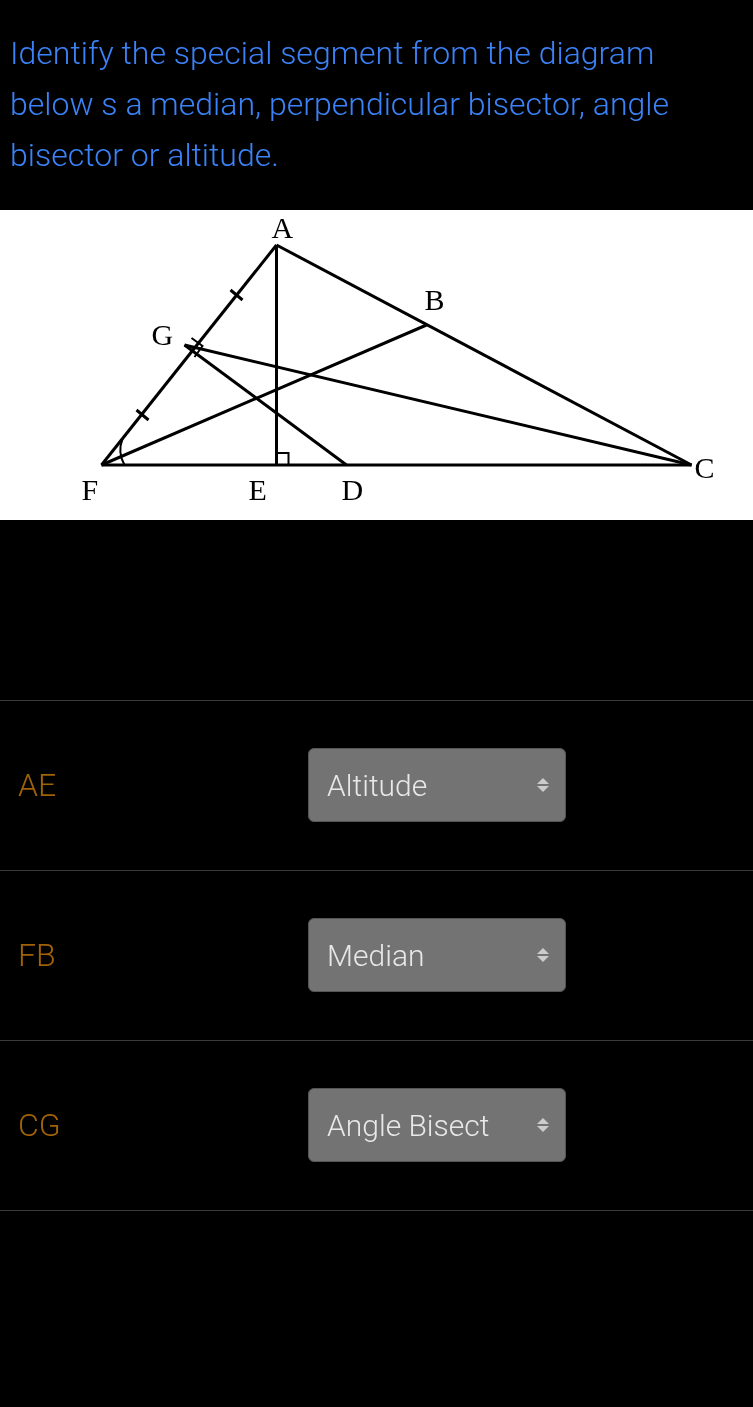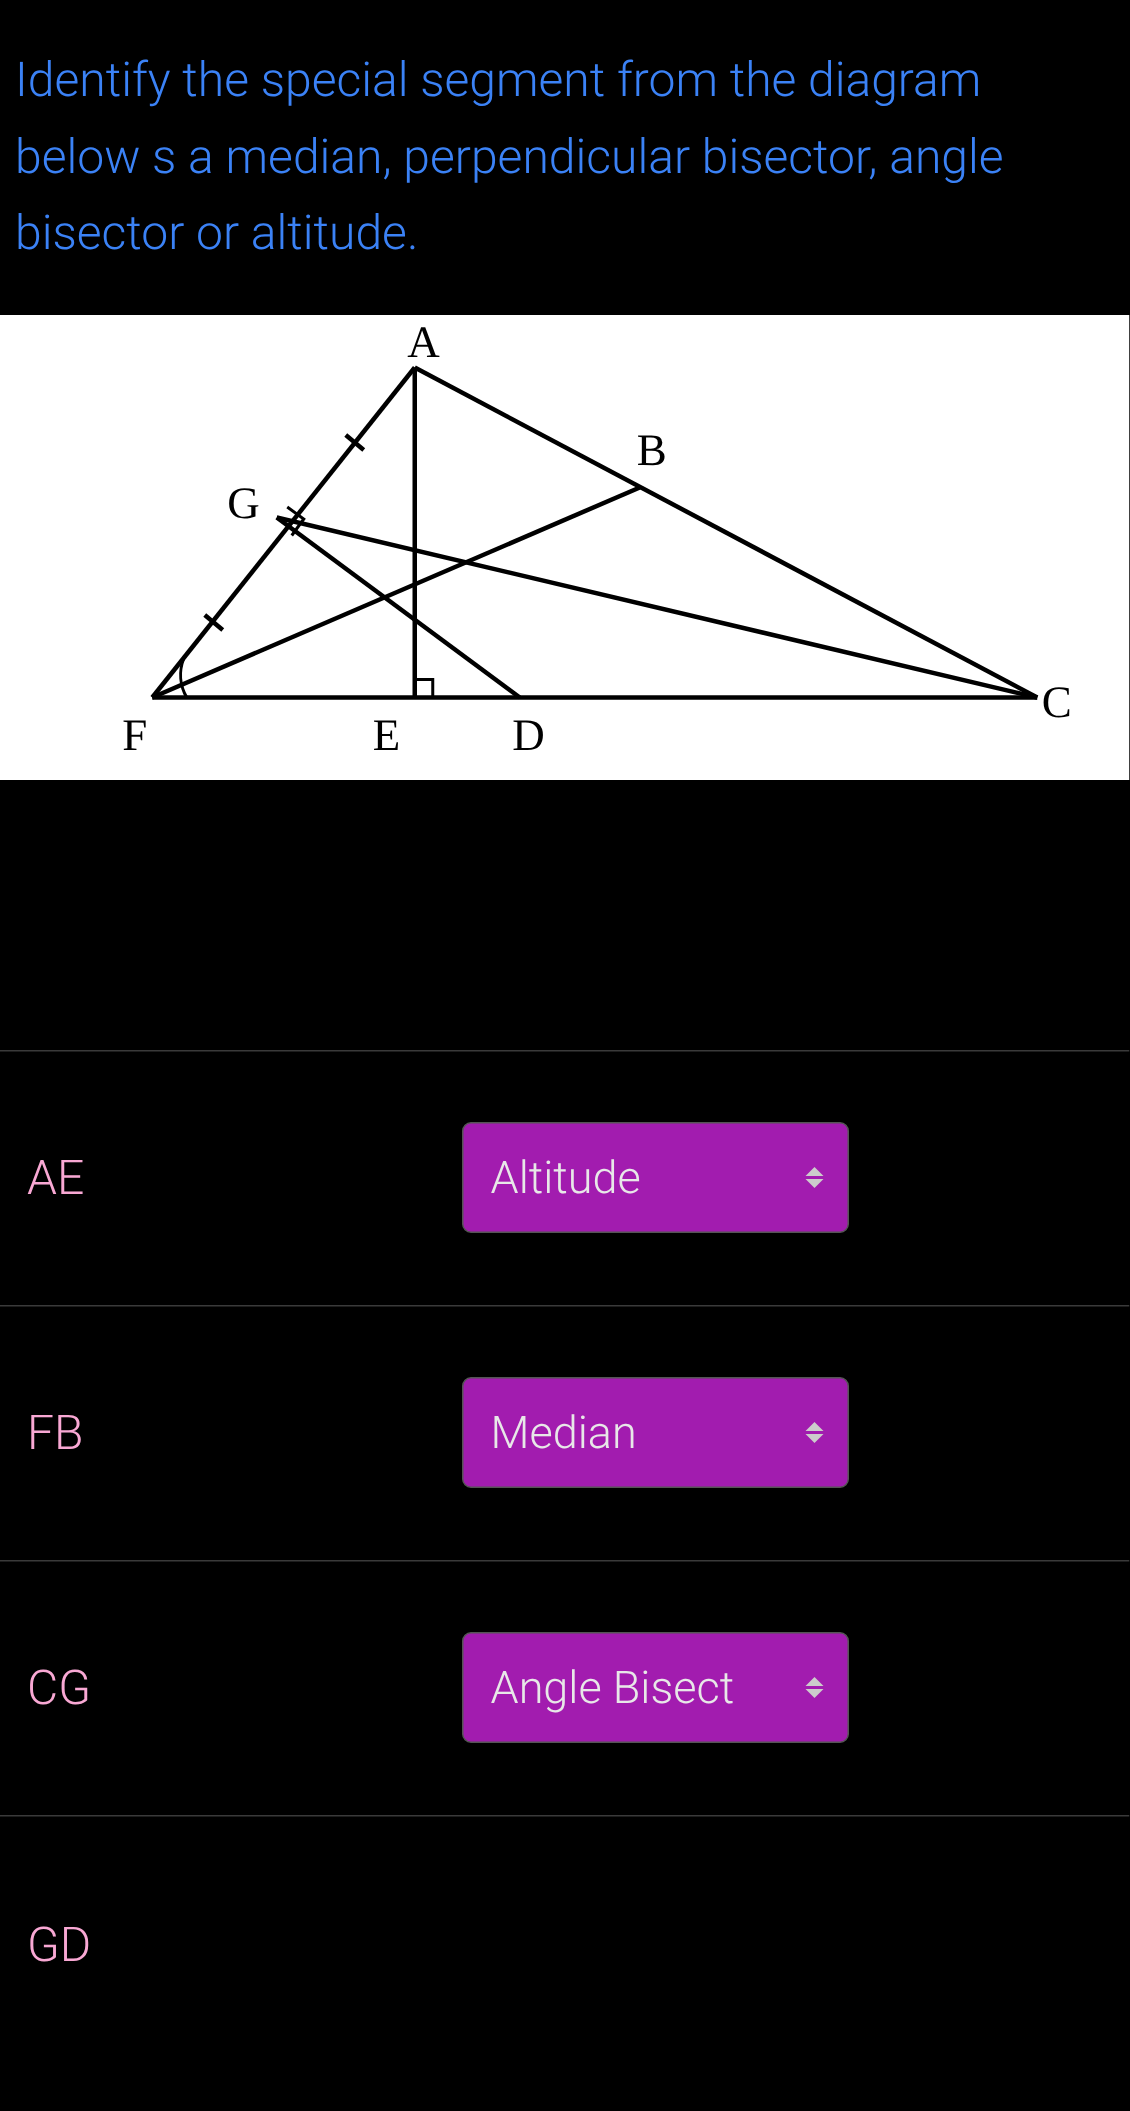--- a/index.html
+++ b/index.html
@@ -42,31 +42,31 @@
     }
     .answer-row {
       display: flex;
       align-items: center;
       border-bottom: 1px solid #3a3a3a;
       height: 170px;
       padding: 0 18px;
     }
     .segment-label {
       font-size: 32px;
-      color: #f9a8d4;
+      color: #a16207;
       width: 290px;
       font-weight: 300;
     }
     .select-wrap {
       position: relative;
       display: inline-flex;
       align-items: center;
       border: 1px solid #555;
       border-radius: 6px;
-      background: #a21caf;
+      background: #737373;
       padding: 0;
       height: 74px;
       width: 258px;
       overflow: hidden;
     }
     .select-value {
       font-size: 30px;
       color: #e8e8e8;
       padding: 0 50px 0 18px;
       white-space: nowrap;
@@ -165,17 +165,16 @@
       <div class="select-wrap">
         <div class="select-value">Angle Bisect</div>
         <div class="select-arrows">
           <div class="arrow-up"></div>
           <div class="arrow-down"></div>
         </div>
       </div>
     </div>
 
     <div class="answer-row" style="border-bottom:none;">
-      <div class="segment-label">GD</div>
     </div>
 
   </div>
 </div>
 
 </body></html>

